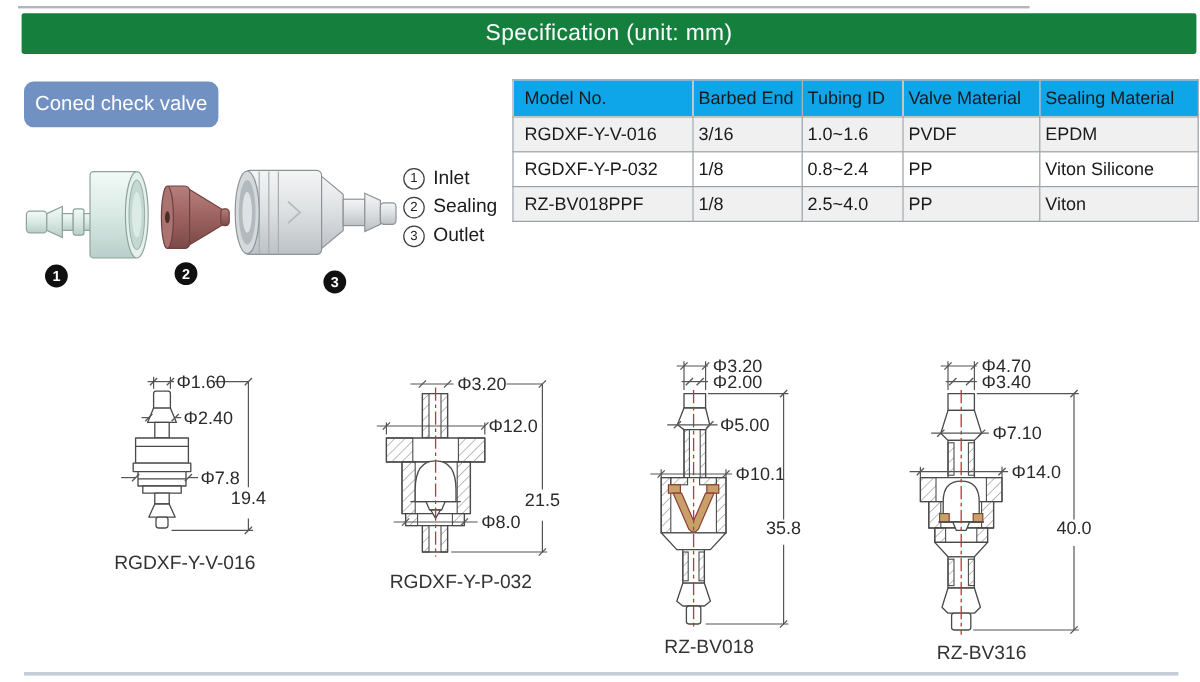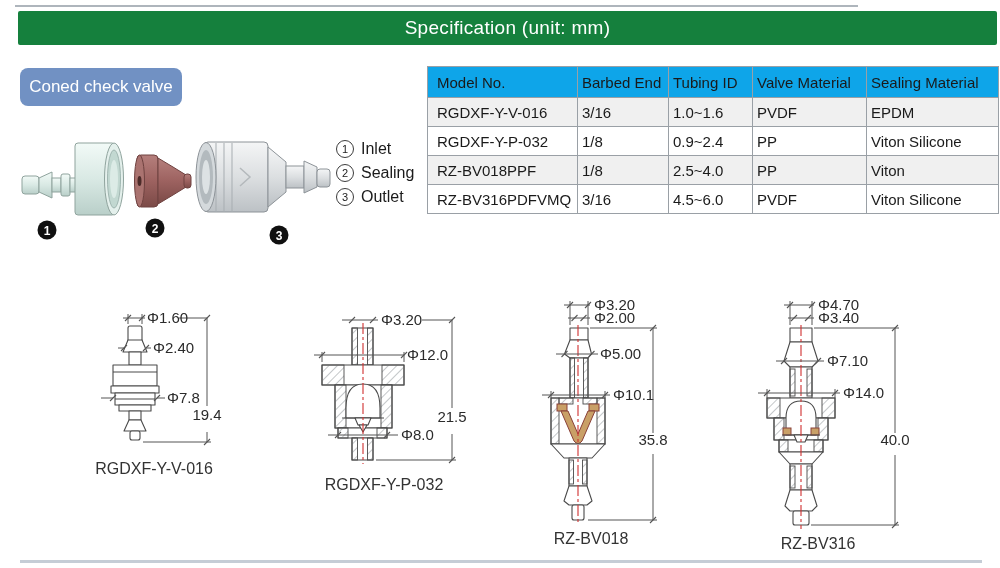--- a/index.html
+++ b/index.html
@@ -147,37 +147,30 @@
     <tr class="alt">
       <td>RGDXF-Y-V-016</td>
       <td>3/16</td>
       <td>1.0~1.6</td>
       <td>PVDF</td>
       <td>EPDM</td>
     </tr>
     <tr>
       <td>RGDXF-Y-P-032</td>
       <td>1/8</td>
-      <td>0.9~2.4</td>
+      <td>0.8~2.4</td>
       <td>PP</td>
       <td>Viton Silicone</td>
     </tr>
     <tr class="alt">
       <td>RZ-BV018PPF</td>
       <td>1/8</td>
       <td>2.5~4.0</td>
       <td>PP</td>
       <td>Viton</td>
-    </tr>
-    <tr>
-      <td>RZ-BV316PDFVMQ</td>
-      <td>3/16</td>
-      <td>4.5~6.0</td>
-      <td>PVDF</td>
-      <td>Viton Silicone</td>
     </tr>
   </tbody>
     </table>
 
   <svg style="left:85px;top:292px;" width="150" height="192" viewBox="0 0 150 192">
     <g>
       <rect class="pln" x="43" y="34" width="14" height="26" rx="2"></rect>
       <polygon class="pln" points="43,48 57,48 62,60 38,60"></polygon>
       <rect class="pln" x="44" y="60" width="12" height="13"></rect>
       <rect class="pln" x="28" y="73" width="44" height="21"></rect>

